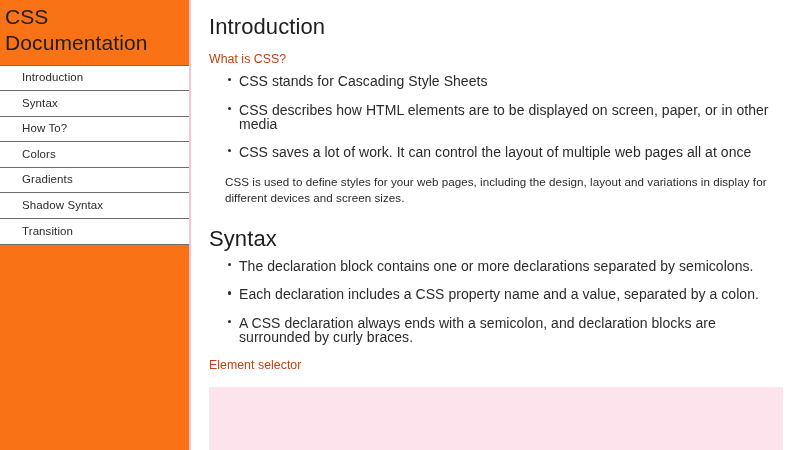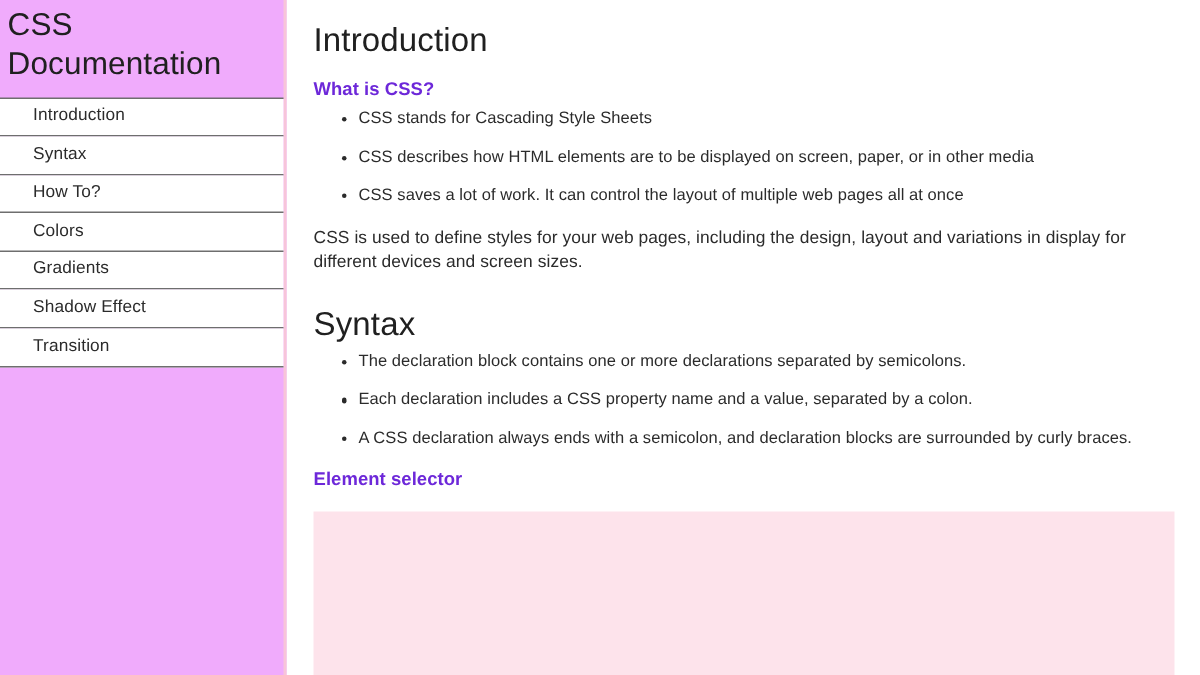--- a/index.html
+++ b/index.html
@@ -22,21 +22,21 @@
     height: 450px;
     align-items: stretch;
   }
 
   
   .sidebar {
     width: 191px;
     flex: 0 0 191px;
     box-sizing: border-box;
     border-right: 2px solid #f7c5d9;
-    background: #f0abfc;
+    background: #f97316;
     position: relative;
   }
 
   .sidebar-title {
     font-size: 21px;
     font-weight: 400;
     line-height: 1.25;
     color: #202020;
     padding: 4px 6px 8px 5px;
     margin: 0;
@@ -82,56 +82,56 @@
     margin: 14px 0 0 0;
     line-height: 1.2;
     letter-spacing: .1px;
   }
   h1.section-title.syntax {
     margin-top: 19px;
   }
 
   h3.sub-title {
     font-size: 12.3px;
-    font-weight: bold;
-    color: #6d28d9;
+    font-weight: normal;
+    color: #c2410c;
     margin: 12px 0 0 0;
     line-height: 1.2;
     letter-spacing: .05px;
   }
 
   ul.bullets {
     margin: 7px 0 0 0;
     padding-left: 30px;
     list-style: none;
   }
   ul.bullets li {
     position: relative;
-    font-size: 11px;
+    font-size: 14px;
     line-height: 1;
     color: #2b2b2b;
     margin-bottom: 14.5px;
     letter-spacing: .05px;
   }
   ul.bullets li:before {
     content: "";
     position: absolute;
     left: -11px;
     top: 4px;
     width: 3.2px;
     height: 3.2px;
     border-radius: 50%;
     background: #2b2b2b;
   }
 
   p.body-text {
     font-size: 11.6px;
     line-height: 1.42;
     color: #2b2b2b;
-    margin: 2px 0 0 0;
+    margin: 2px 0 0 16px;
     letter-spacing: .05px;
   }
   p.body-text.tight {
     margin-top: 10px;
   }
 
   .code-block {
     margin: 14px 0 0 0;
     background: #fde3eb;
     padding: 14px 10px 10px 12px;
@@ -163,21 +163,21 @@
       <li class="nav-item">
         <span class="nav-item-label">How To?</span>
       </li>
       <li class="nav-item">
         <span class="nav-item-label">Colors</span>
       </li>
       <li class="nav-item">
         <span class="nav-item-label">Gradients</span>
       </li>
       <li class="nav-item">
-        <span class="nav-item-label">Shadow Effect</span>
+        <span class="nav-item-label">Shadow Syntax</span>
       </li>
       <li class="nav-item">
         <span class="nav-item-label">Transition</span>
       </li>
     </ul>
   </aside>
 
   <main class="main">
 
     <h1 class="section-title">Introduction</h1>

